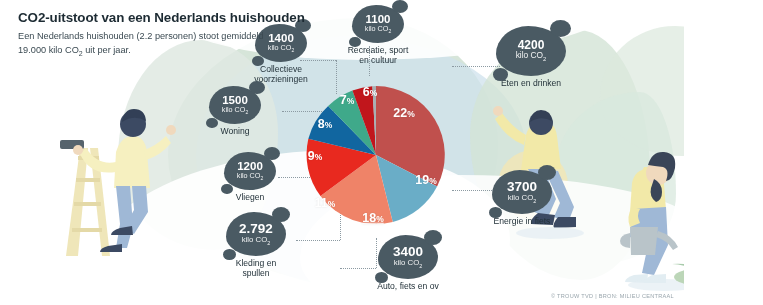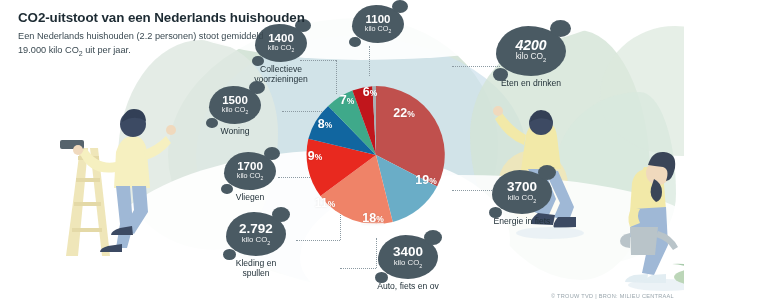--- a/index.html
+++ b/index.html
@@ -108,21 +108,21 @@
     font-size:8.6px;line-height:1.2;white-space:pre-line;
   }
   
   .c-sm .cloud{width:52px;height:38px;}
   .c-sm .cloud .kg{font-size:11.5px;}
   .c-sm .cloud .unit{font-size:7.2px;}
   .c-md .cloud{width:60px;height:44px;}
   .c-md .cloud .kg{font-size:13.5px;}
   .c-md .cloud .unit{font-size:7.8px;}
   .c-lg .cloud{width:70px;height:50px;}
-  .c-lg .cloud .kg{font-size:14px;font-style:italic;}
+  .c-lg .cloud .kg{font-size:12px;}
   .c-lg .cloud .unit{font-size:8.4px;}
 
   
   .leader{position:absolute;z-index:20;border:0;border-top:1px dotted #8c9aa2;}
   .leaderv{position:absolute;z-index:20;border:0;border-left:1px dotted #8c9aa2;}
 
   
   .credit{
     position:absolute;right:10px;bottom:6px;z-index:40;
     font-size:5.6px;letter-spacing:.28px;color:#9aa6ad;white-space:nowrap;
@@ -259,20 +259,22 @@
   </div>
   <div class="sliceLabel" style="left:370px;top:92px;">
     <span>6</span><span class="pc">%</span>
   </div>
 
   <div class="callout c-sm" style="left:352px;top:5px;">
     <div class="cloud">
       <span class="kg">1100</span>
       <span class="unit"><span>kilo CO</span><sub>2</sub></span>
     </div>
+    <div class="cap" style="margin-left:-28px;width:108px;">Recreatie, sport
+en cultuur</div>
   </div>
 
   <div class="callout c-sm" style="left:255px;top:24px;">
     <div class="cloud">
       <span class="kg">1400</span>
       <span class="unit"><span>kilo CO</span><sub>2</sub></span>
     </div>
     <div class="cap" style="margin-left:-24px;width:100px;">Collectieve
 voorzieningen</div>
   </div>
@@ -280,21 +282,21 @@
   <div class="callout c-sm" style="left:209px;top:86px;">
     <div class="cloud">
       <span class="kg">1500</span>
       <span class="unit"><span>kilo CO</span><sub>2</sub></span>
     </div>
     <div class="cap" style="width:52px;">Woning</div>
   </div>
 
   <div class="callout c-sm" style="left:224px;top:152px;">
     <div class="cloud">
-      <span class="kg">1700</span>
+      <span class="kg">1200</span>
       <span class="unit"><span>kilo CO</span><sub>2</sub></span>
     </div>
     <div class="cap" style="width:52px;">Vliegen</div>
   </div>
 
   <div class="callout c-md" style="left:226px;top:212px;">
     <div class="cloud">
       <span class="kg">2.792</span>
       <span class="unit"><span>kilo CO</span><sub>2</sub></span>
     </div>

